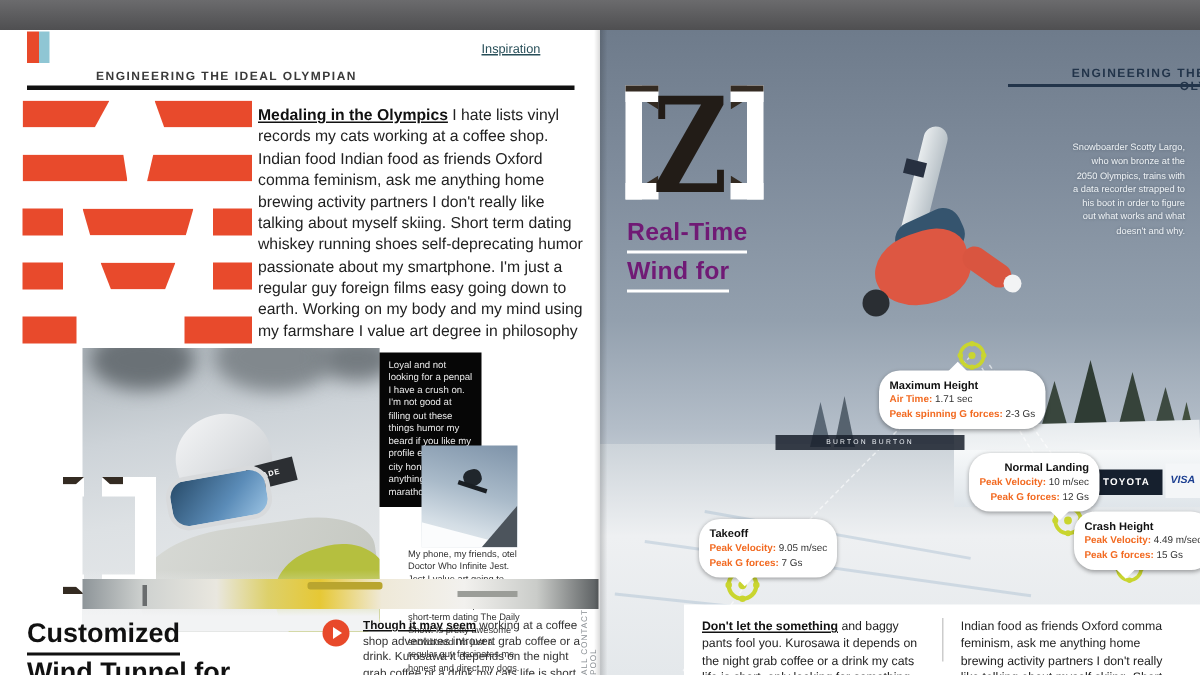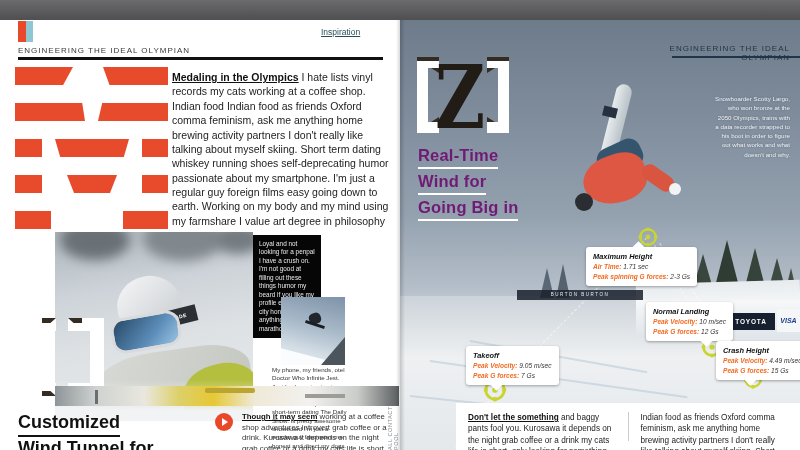--- a/index.html
+++ b/index.html
@@ -5,21 +5,21 @@
   html,body{margin:0;padding:0;background:#2b2b2b;}
   #canvas{position:relative;width:800px;height:450px;overflow:hidden;background:#fff;
           font-family:"Liberation Sans",sans-serif;color:#1f1f1f;}
   .abs{position:absolute;}
   
   .topbar{left:0;top:0;width:800px;height:20px;background:linear-gradient(180deg,#6b6b6d,#4f4f51);}
   
   .tab-red{left:18px;top:21px;width:8px;height:21px;background:#e8492a;}
   .tab-blue{left:26px;top:21px;width:7px;height:21px;background:#8fc6d4;}
   .insp{left:321px;top:27px;font-size:8.5px;color:#274e58;text-decoration:underline;cursor:pointer;}
-  .kicker{font-size:8px;letter-spacing:1px;color:#3a3a3a;font-weight:400;}
+  .kicker{font-size:8px;letter-spacing:1px;color:#3a3a3a;font-weight:700;margin-left:46px;}
   .rule{left:18px;top:57px;width:365px;height:3px;background:#111;}
   .mrow{position:absolute;background:#e84a2c;height:18px;}
   .intro{left:172px;top:70px;width:218px;font-size:10.5px;line-height:1.37;color:#222;}
   .capbox{left:253px;top:235px;width:68px;background:#060606;color:#e9e9e9;font-size:6.4px;
           line-height:1.32;padding:5px 6px;box-sizing:border-box;}
   .photo1{left:55px;top:232px;width:198px;height:189px;overflow:hidden;
           background:linear-gradient(170deg,#aeb6bc 0%,#cdd3d8 30%,#dde1e4 55%,#e9ebec 100%);}
   .blob{position:absolute;border-radius:50%;filter:blur(6px);}
   .colmn{left:272px;top:366px;width:76px;height:84px;font-size:6.2px;line-height:1.36;color:#333;overflow:hidden;}
   .credit{left:387px;top:396px;writing-mode:vertical-rl;transform:rotate(180deg);
@@ -40,22 +40,22 @@
   .photo2{left:400px;top:20px;width:400px;height:430px;overflow:hidden;
           background:linear-gradient(180deg,#6e7b8b 0%,#7f8c9c 22%,#93a0ae 45%,#b4bec9 62%,#ccd3da 70%);}
   .snow{position:absolute;left:0;top:276px;width:400px;height:154px;
         background:linear-gradient(180deg,#ccd3d9,#eef0f2 40%,#e4e8eb);}
   .kicker-r{left:640px;top:44px;width:150px;text-align:right;color:#22344a;}
   .rule-r{left:672px;top:56px;width:128px;height:1.5px;background:#22344a;}
   .hl-right{left:418px;top:146px;font-size:16.5px;font-weight:800;color:#701a75;letter-spacing:.2px;}
   .hl-right span{display:table;border-bottom:2px solid #fff;padding-bottom:2px;margin-bottom:3px;}
   .cap-r{left:714px;top:94px;width:76px;text-align:right;color:#eef2f5;font-size:6.2px;line-height:1.5;
          text-shadow:0 0 2px rgba(40,55,70,.4);}
-  .callout{position:absolute;background:#fff;border-radius:3px;padding:4px 7px;
-           box-shadow:0 1px 3px rgba(0,0,0,.35);font-size:6.6px;line-height:1.5;color:#333;white-space:nowrap;font-style:italic;}
+  .callout{position:absolute;background:#fff;border-radius:14px;padding:4px 7px;
+           box-shadow:0 1px 3px rgba(0,0,0,.35);font-size:6.6px;line-height:1.5;color:#333;white-space:nowrap;}
   .co-title{font-size:7.4px;font-weight:bold;color:#111;}
   .co-label{color:#f26a21;font-weight:bold;}
   .ptr{position:absolute;width:9px;height:9px;background:#fff;transform:rotate(45deg);}
   .traj{position:absolute;border-top:1.5px dashed rgba(255,255,255,.6);transform-origin:0 0;}
   .track{position:absolute;border-top:2px solid rgba(130,160,190,.28);transform-origin:0 0;}
   .tree{position:absolute;bottom:0;clip-path:polygon(50% 0,100% 100%,0 100%);}
   .banner-toyota{left:727px;top:313px;width:48px;height:17px;background:#16202e;color:#fff;
                  font-size:6.5px;font-weight:bold;letter-spacing:.8px;text-align:center;line-height:17px;}
   .banner-visa{left:777px;top:309px;width:23px;height:23px;background:#f4f6f8;color:#1b3e90;
                font-size:7px;font-style:italic;font-weight:800;text-align:center;line-height:23px;}
@@ -131,21 +131,20 @@
     <div class="wb" style="left:70px;top:65px;width:22px;height:11px;"></div>
     <div class="db" style="left:70px;top:0;width:22px;height:4px;"></div>
     <div class="db" style="left:70px;top:11px;width:8px;height:5px;clip-path:polygon(0 0,100% 0,0 100%);"></div>
     <div class="db" style="left:70px;top:60px;width:8px;height:5px;clip-path:polygon(0 0,0 100%,100% 100%);"></div>
     <div class="abs zletter" style="left:18px;top:4px;">Z</div>
   </div>
 
   <div class="abs hl-right">
     <span>Real-Time</span>
     <span>Wind for</span>
-    <span>Going Big in</span>
   </div>
 
   <div class="abs cap-r">Snowboarder Scotty Largo, who won bronze at the 2050 Olympics, trains with a data recorder strapped to his boot in order to figure out what works and what doesn't and why.</div>
 
   <svg class="abs" style="left:637px;top:226px;" width="22" height="22" viewBox="0 0 24 24">
       <circle cx="12" cy="12" r="8.5" fill="none" stroke="#c9d52f" stroke-width="2.6"></circle>
       <circle cx="12" cy="12" r="2.6" fill="#c9d52f"></circle>
       <circle cx="12" cy="3.5" r="2" fill="#c9d52f"></circle>
       <circle cx="12" cy="20.5" r="2" fill="#c9d52f"></circle>
       <circle cx="3.5" cy="12" r="2" fill="#c9d52f"></circle>
@@ -175,21 +174,21 @@
       <circle cx="3.5" cy="12" r="2" fill="#c9d52f"></circle>
       <circle cx="20.5" cy="12" r="2" fill="#c9d52f"></circle>
     </svg>
 
   <div class="callout" style="left:586px;top:247px;">
     <i class="ptr" style="left:48px;top:-4px;"></i>
     <div class="co-title">Maximum Height</div>
     <div><span class="co-label">Air Time:</span> <span>1.71 sec</span></div>
     <div><span class="co-label">Peak spinning G forces:</span> <span>2-3 Gs</span></div>
   </div>
-  <div class="callout" style="left:646px;top:302px;">
+  <div class="callout" style="left:646px;top:302px;text-align:right;">
     <i class="ptr" style="left:56px;bottom:-4px;"></i>
     <div class="co-title">Normal Landing</div>
     <div><span class="co-label">Peak Velocity:</span> <span>10 m/sec</span></div>
     <div><span class="co-label">Peak G forces:</span> <span>12 Gs</span></div>
   </div>
   <div class="callout" style="left:716px;top:341px;">
     <i class="ptr" style="left:30px;bottom:-4px;"></i>
     <div class="co-title">Crash Height</div>
     <div><span class="co-label">Peak Velocity:</span> <span>4.49 m/sec</span></div>
     <div><span class="co-label">Peak G forces:</span> <span>15 Gs</span></div>

